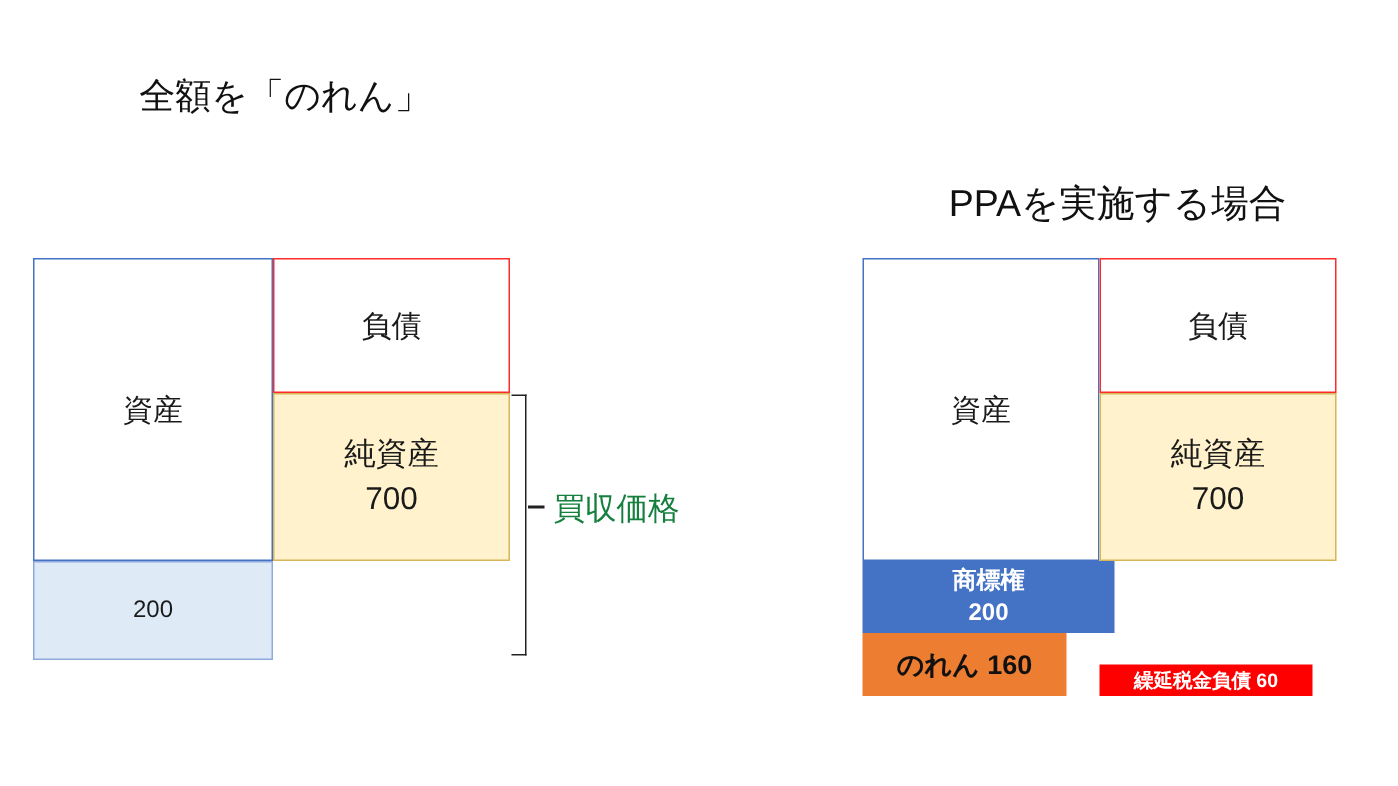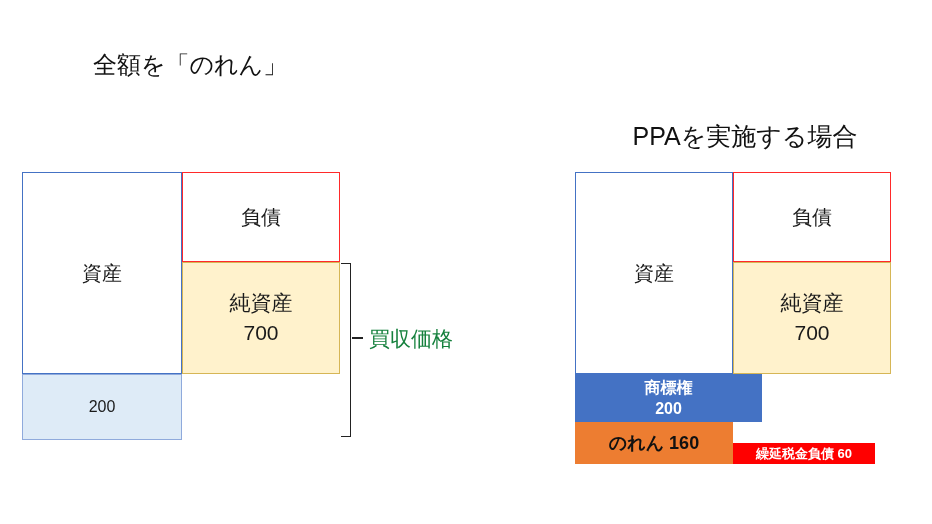--- a/index.html
+++ b/index.html
@@ -53,22 +53,22 @@
     left: 369px; top: 325px;
     font-size: 21px;
     color: #15803d;
     white-space: nowrap;
   }
 
   
   #r-assets      { left: 575px; top: 172px; width: 158px; height: 202px; background:#ffffff; border: 1.5px solid #4472C4; font-size: 20px; }
   #r-liabilities { left: 733px; top: 172px; width: 158px; height: 90px;  background:#ffffff; border: 1.2px solid #FF2A2A; font-size: 20px; }
   #r-netassets   { left: 733px; top: 262px; width: 158px; height: 112px; background:#FFF2CC; border: 1.5px solid #D6B656; font-size: 21px; line-height: 30px; }
-  #r-trademark   { left: 575px; top: 374px; width: 187px; height: 48px;  background:#4472C4; color:#ffffff; font-weight: bold; font-size: 16px; line-height: 21px; }
-  #r-goodwill    { left: 575px; top: 422px; width: 158px; height: 42px;  background:#ED7D31; color:#111111; font-weight: bold; font-size: 18px; }
+  #r-trademark   { left: 575px; top: 374px; width: 168px; height: 48px;  background:#4472C4; color:#ffffff; font-weight: bold; font-size: 16px; line-height: 21px; }
+  #r-goodwill    { left: 575px; top: 422px; width: 136px; height: 42px;  background:#ED7D31; color:#111111; font-weight: bold; font-size: 18px; }
   #r-deferred    { left: 733px; top: 443px; width: 142px; height: 21px;  background:#FF0000; color:#ffffff; font-weight: bold; font-size: 13px; }
 </style>
 </head>
 <body>
 
 <div class="title" id="left-title">
   <div>全額を「のれん」</div>
 </div>
 
 <div class="title" id="right-title">

